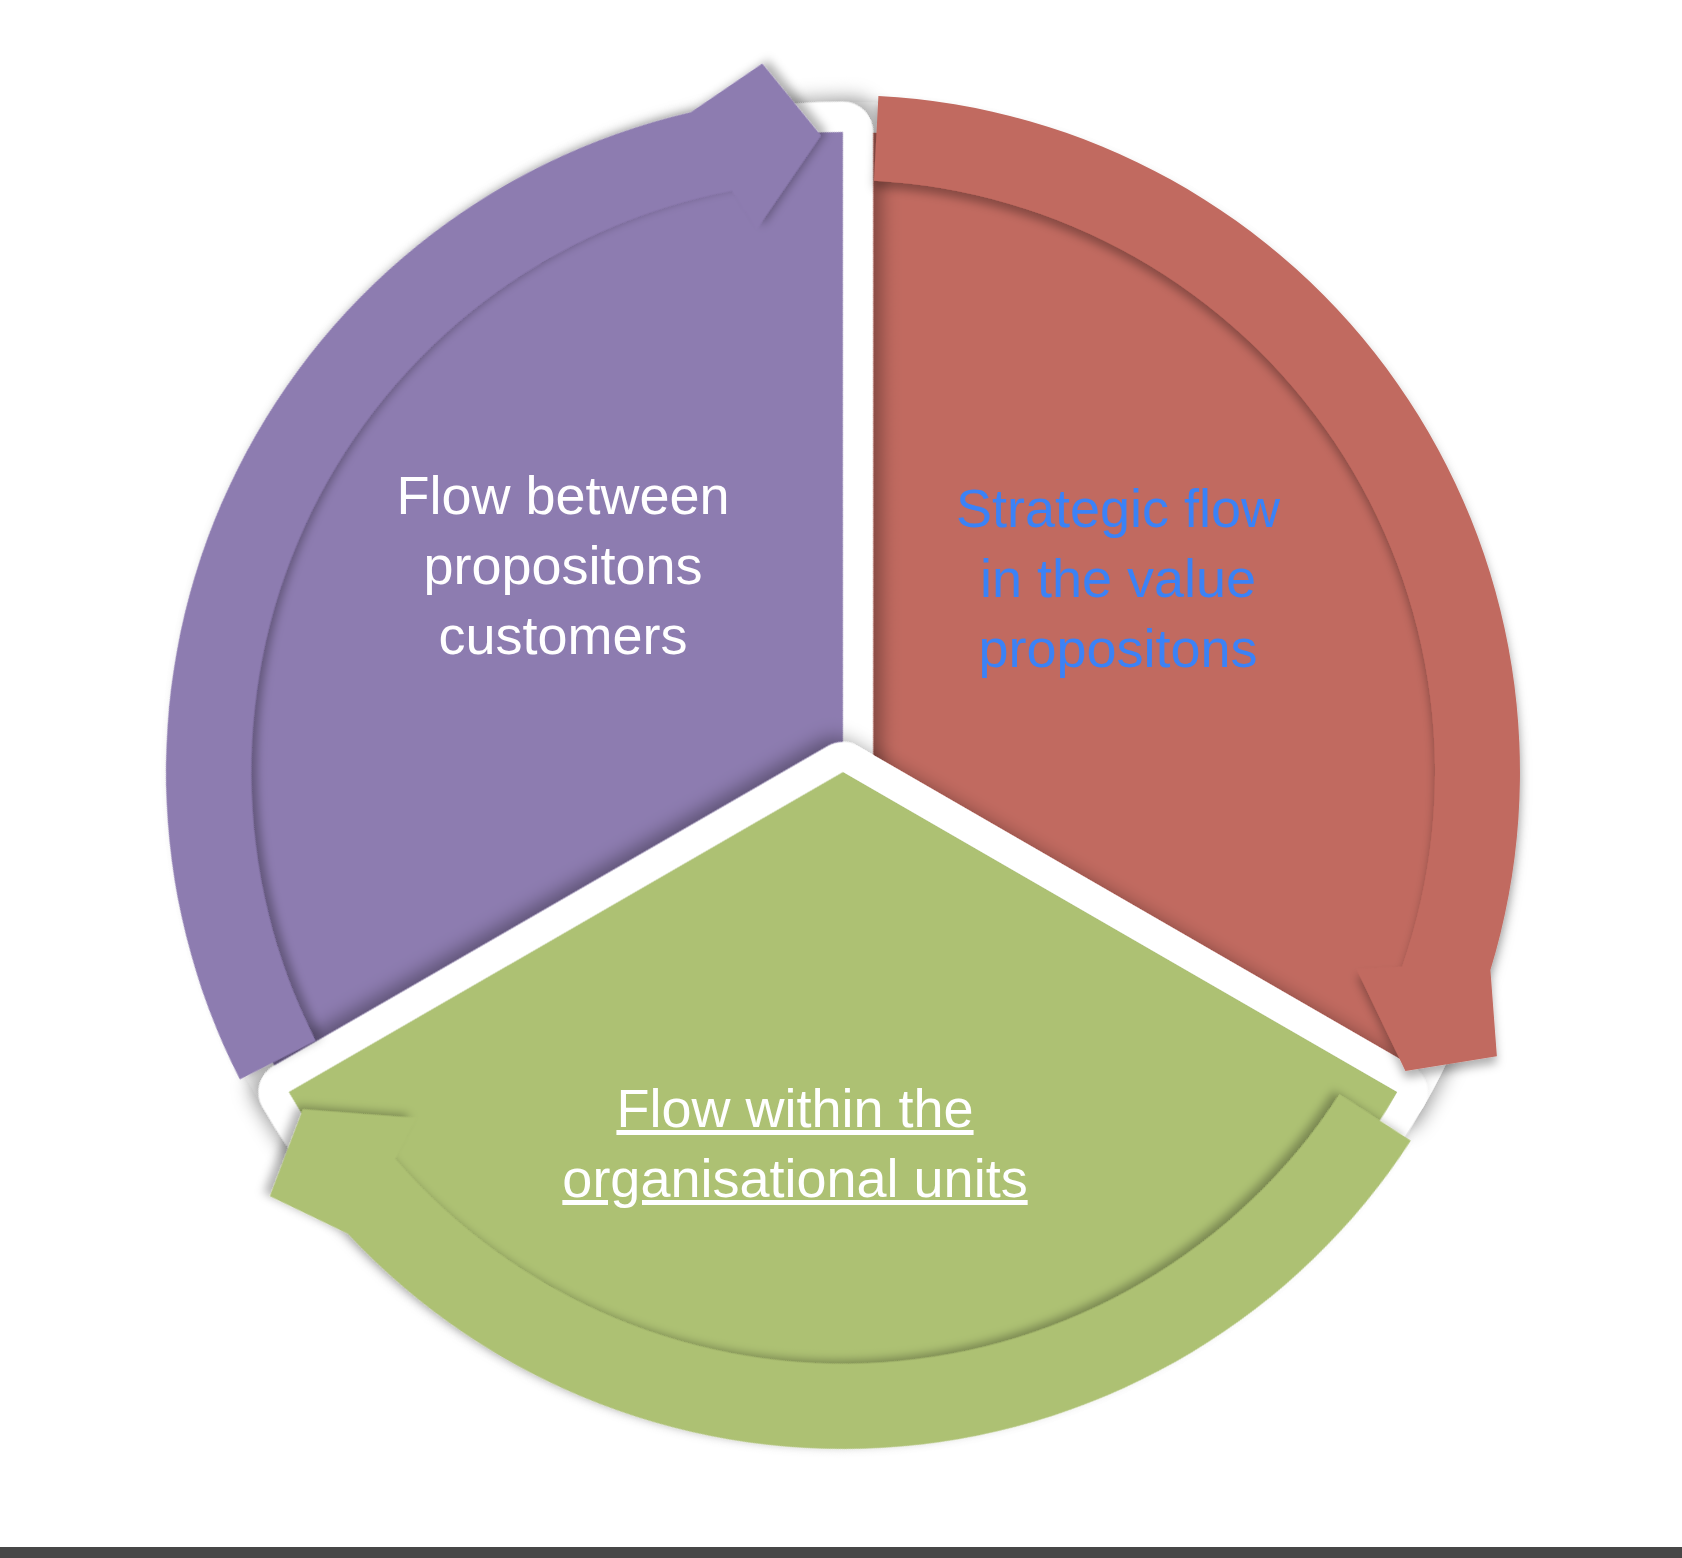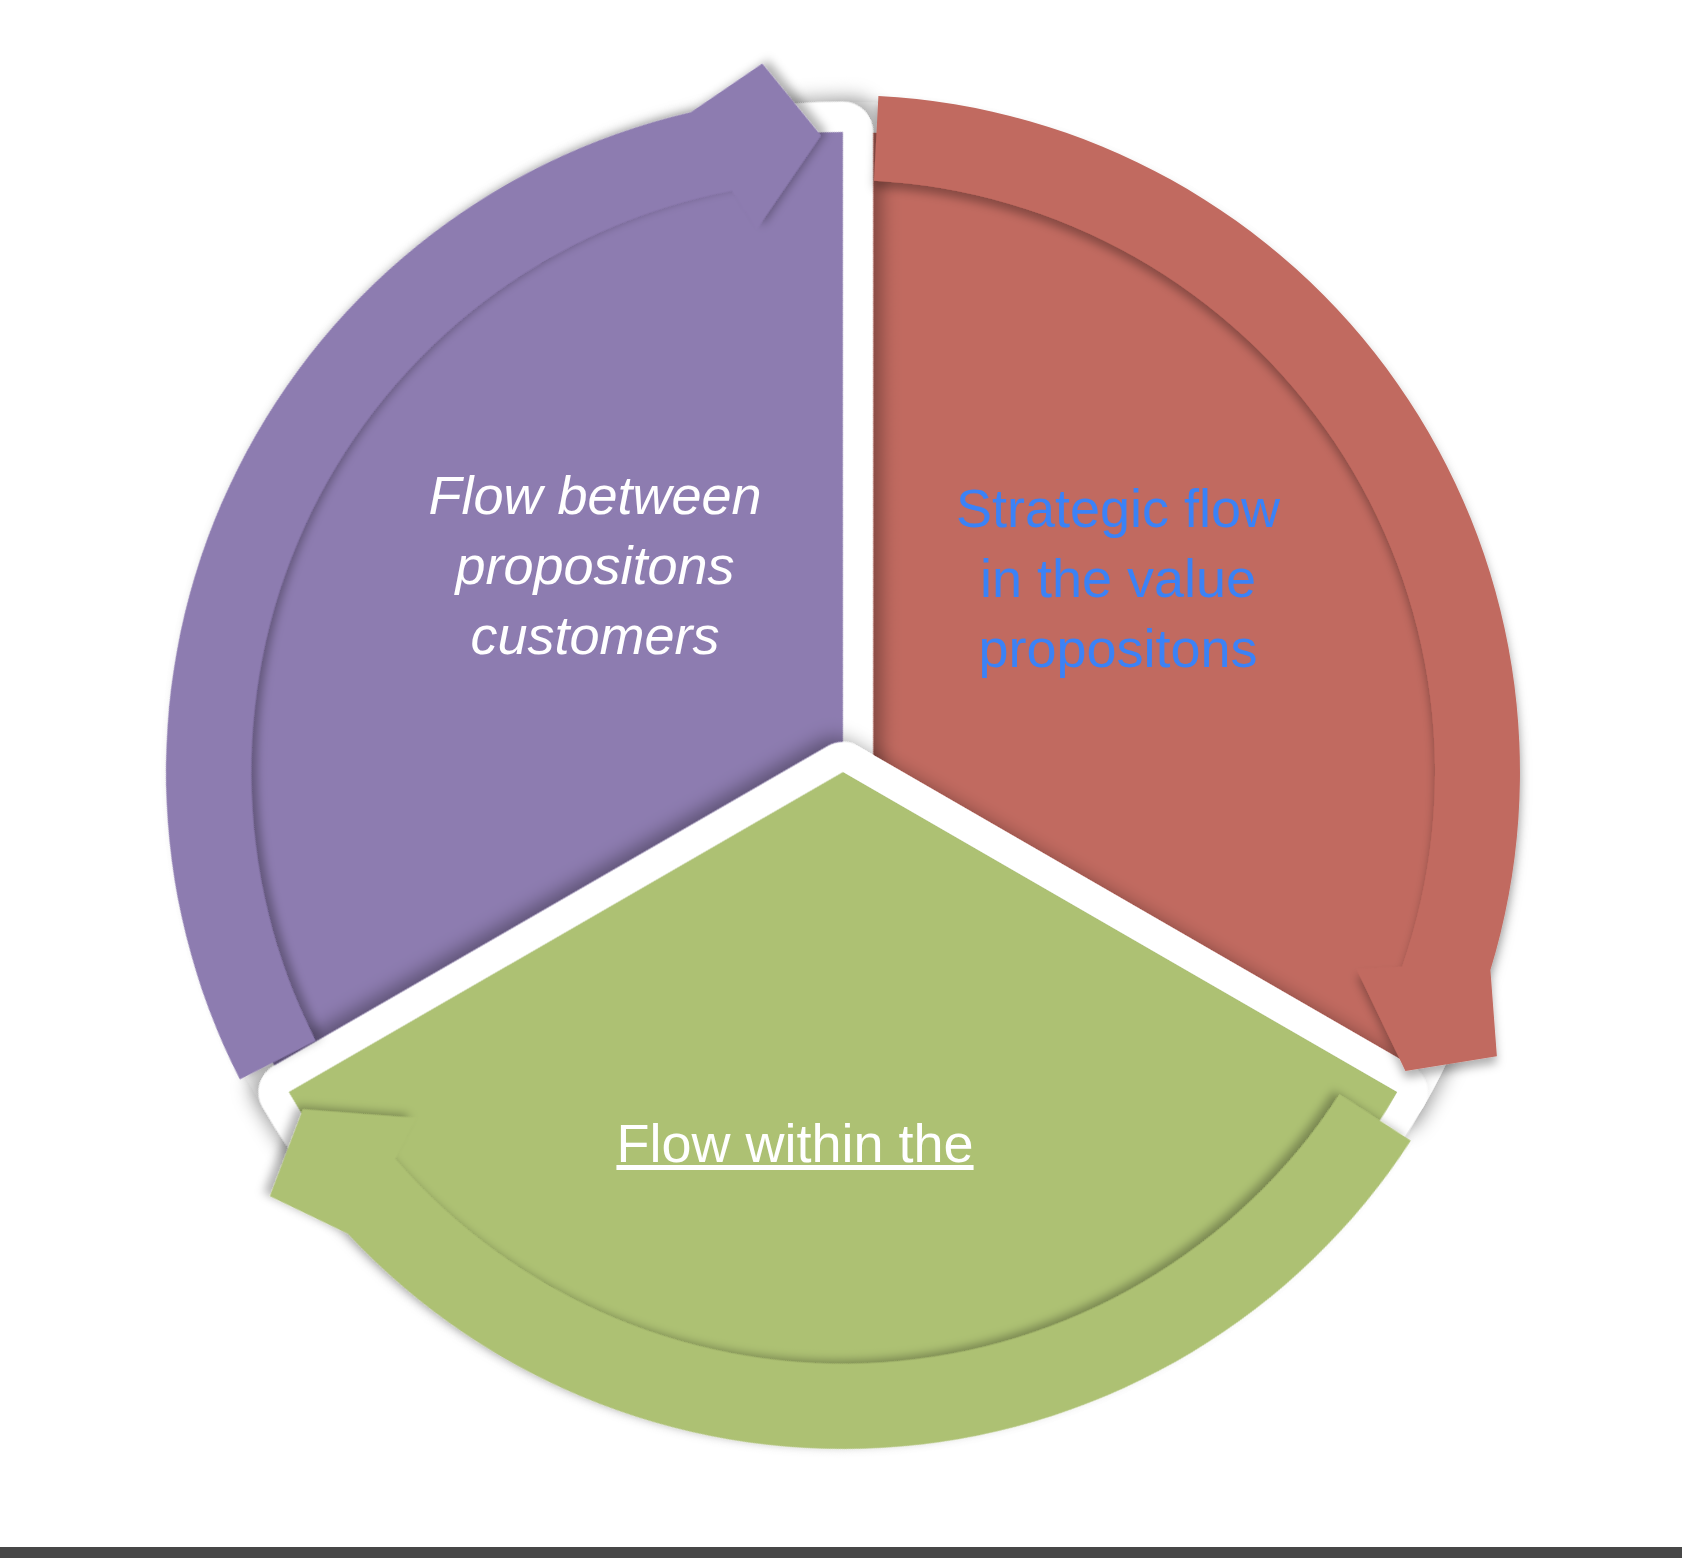--- a/index.html
+++ b/index.html
@@ -24,21 +24,21 @@
     transform:translate(-50%,-50%);
     text-align:center;
     color:#ffffff;
     font-size:54px;
     line-height:70px;
     font-weight:400;
     letter-spacing:0px;
     white-space:nowrap;
   }
   .seg-label span{display:block;}
-  #label-0{left:595px;top:565px;width:500px;font-style:italic;}
+  #label-0{left:563px;top:565px;width:500px;}
   #label-1{left:1118px;top:578px;width:500px;}
   #label-2{left:795px;top:1143px;width:660px;text-decoration:underline;}
   .footer-bar{
     position:absolute;
     left:0;top:1547px;
     width:1682px;height:11px;
   }
 </style>
 </head>
 <body style="background: rgb(255, 255, 255);">
@@ -87,16 +87,17 @@
   </div>
 
   <div class="seg-label" id="label-1" style="color: #3b82f6;">
     <span>Strategic flow</span>
     <span>in the value</span>
     <span>propositons</span>
   </div>
 
   <div class="seg-label" id="label-2" style="color: rgb(255, 255, 255);">
     <span>Flow within the</span>
+    <span>organisational units</span>
   </div>
 
   <div class="footer-bar" style="background: rgb(71, 71, 71);"></div>
 </div>
 
 </body></html>

